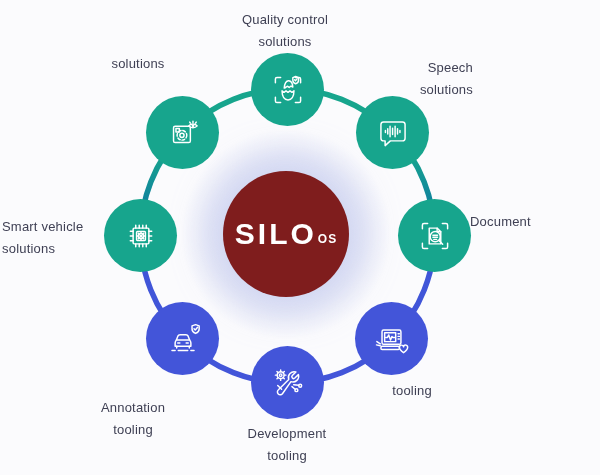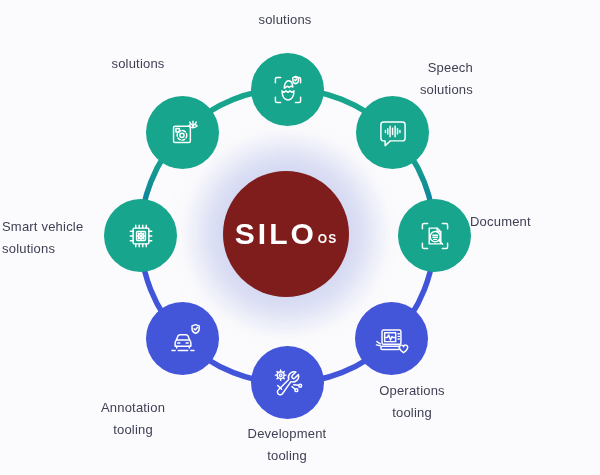--- a/index.html
+++ b/index.html
@@ -143,34 +143,34 @@
       <rect x="13.3" y="15.8" width="3.2" height="3.2"></rect>
       <circle class="dash" cx="19" cy="22.2" r="4.6"></circle>
       <circle cx="19" cy="22.2" r="2"></circle>
       <path d="M25.5 13.2C27.5 10.8 31.5 10.8 33.5 13.2 31.5 15.6 27.5 15.6 25.5 13.2Z"></path>
       <circle class="dot" cx="29.5" cy="13.2" r="1.3"></circle>
       <path d="M27 10.6l-.6-1 M29.5 10v-1.1 M32 10.6l.6-1"></path>
     </svg>
   </div>
 
   <div class="label ta-c" style="left:200px;top:9px;width:170px;">
+    <span>Quality control</span>
     <span>solutions</span>
   </div>
 
   <div class="label ta-c" style="left:351px;top:57px;width:122px;text-align:right;">
     <span>Speech</span>
     <span>solutions</span>
   </div>
 
   <div class="label ta-l" style="left:470px;top:211px;width:128px;">
     <span>Document</span>
   </div>
 
   <div class="label ta-c" style="left:352px;top:380px;width:120px;">
-    <span>Operations</span>
     <span>tooling</span>
   </div>
 
   <div class="label ta-c" style="left:212px;top:423px;width:150px;">
     <span>Development</span>
     <span>tooling</span>
   </div>
 
   <div class="label ta-c" style="left:63px;top:368px;width:140px;margin-top:29px;">
     <span>Annotation</span>

